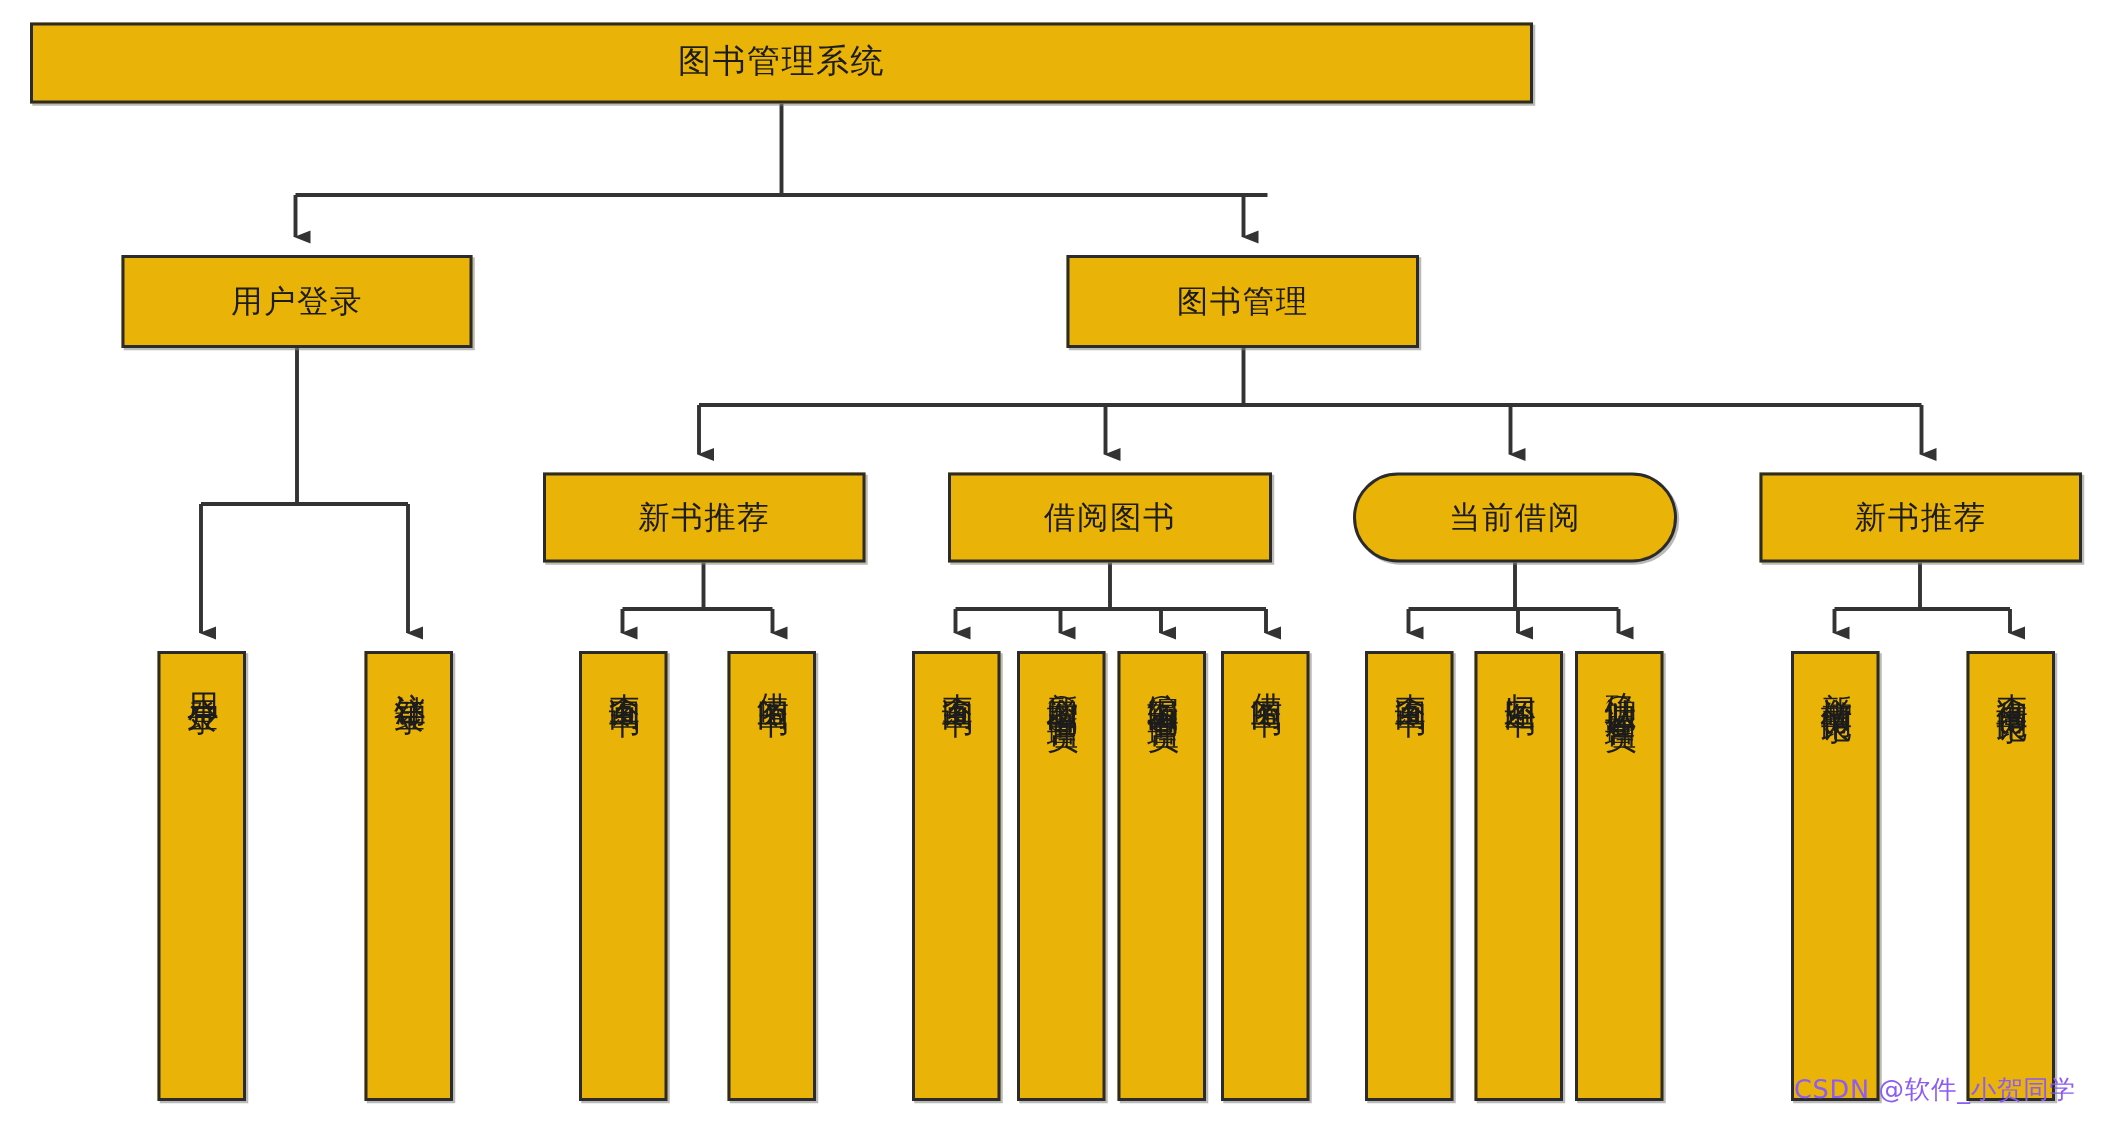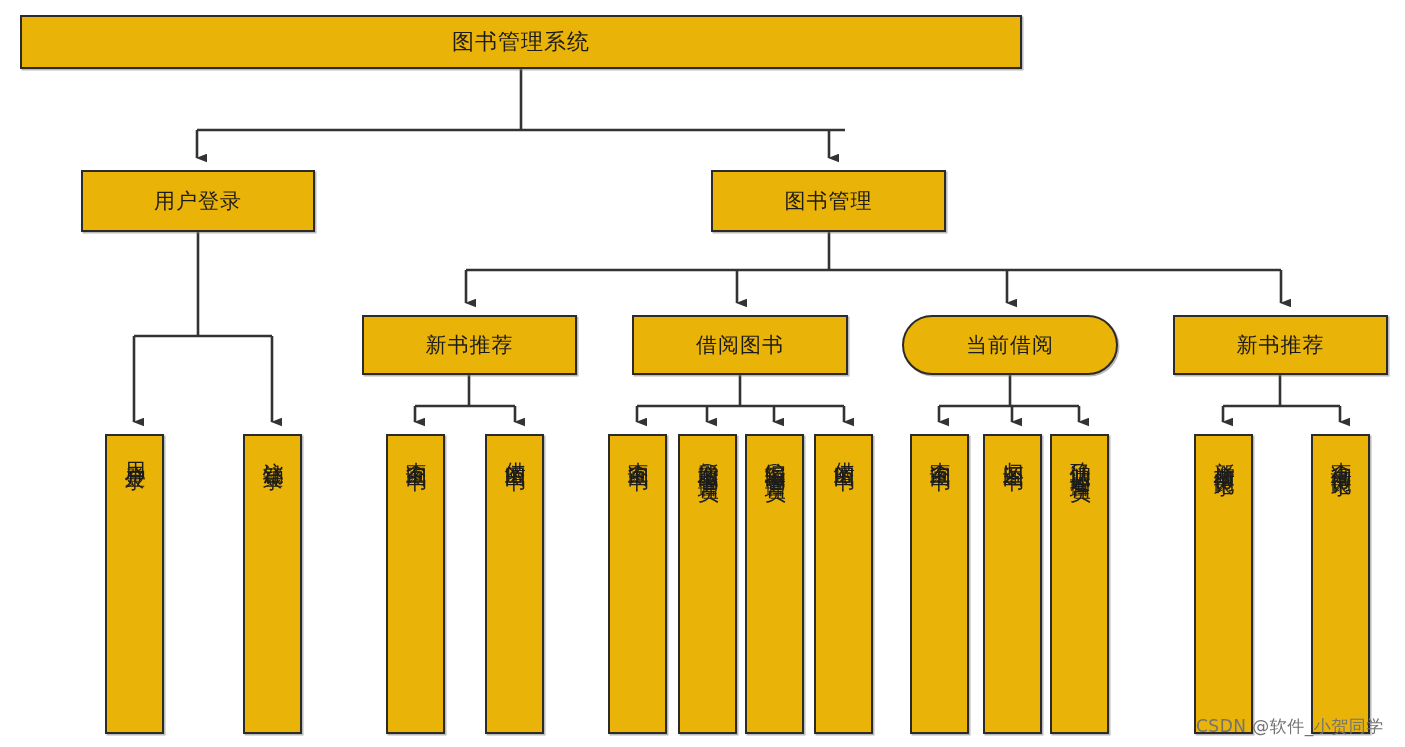--- a/index.html
+++ b/index.html
@@ -52,21 +52,21 @@
     writing-mode:vertical-rl;
     text-orientation:upright;
     font-size:21px;
     line-height:1.22;
     letter-spacing:3px;
     white-space:normal;
   }
   .watermark{
     position:absolute;
     font-size:17px;
-    color:#737373;
+    color:#8b5cf6;
     white-space:nowrap;
     z-index:3;
     letter-spacing:0.5px;
   }
 </style>
 </head>
 <body>
 
 <div id="canvas">
 

